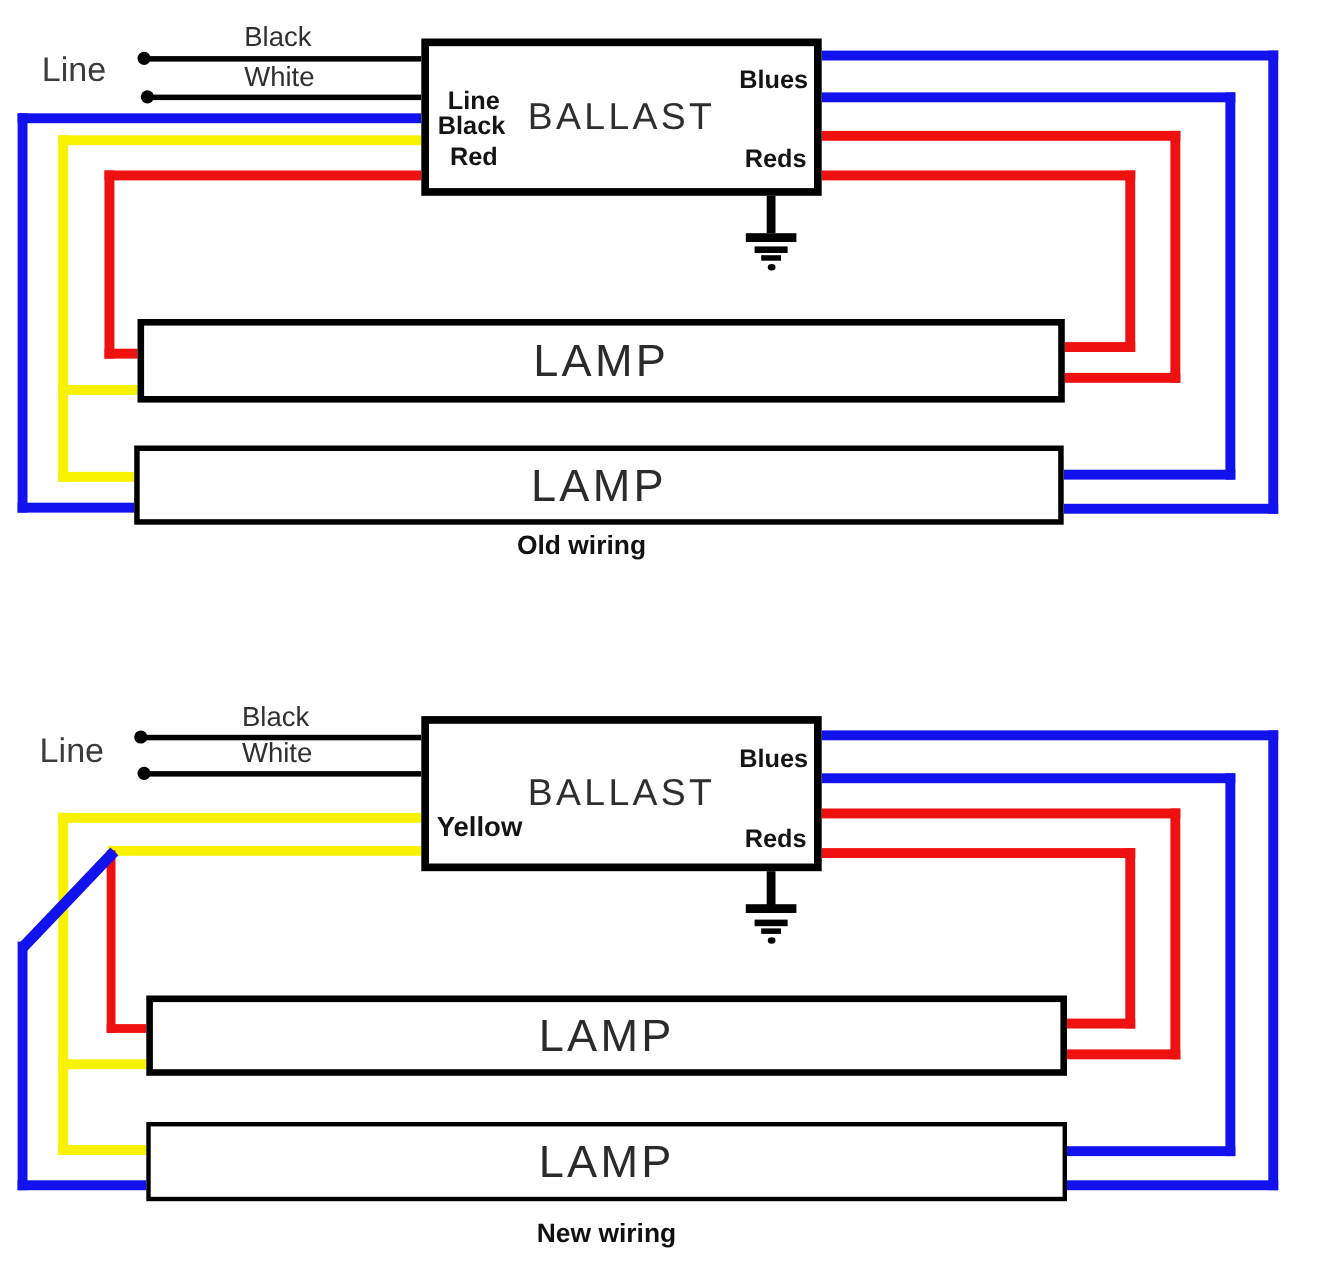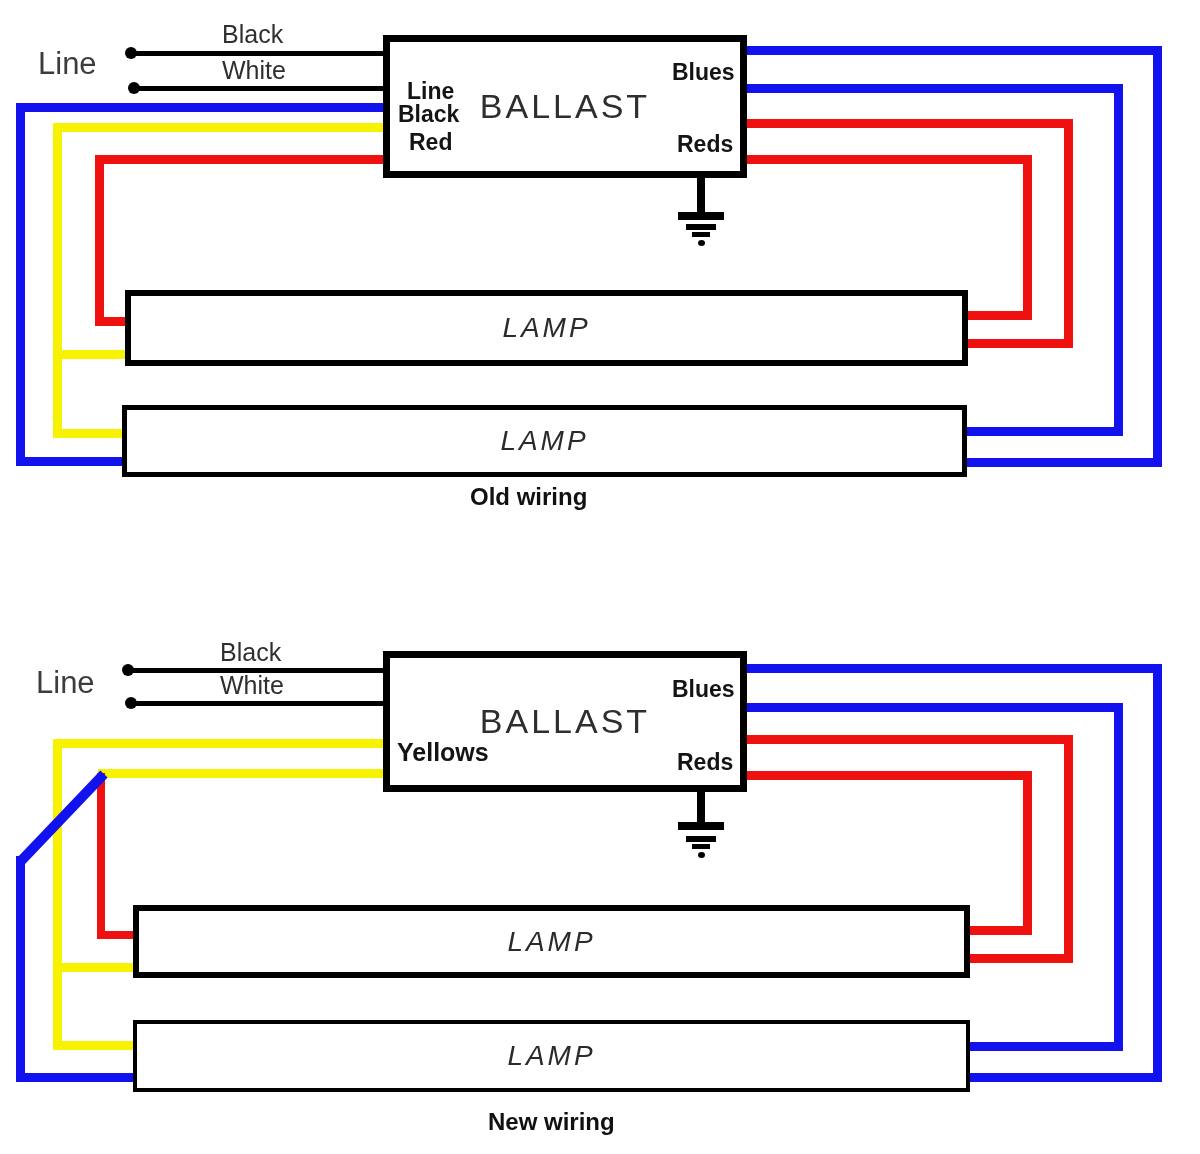--- a/index.html
+++ b/index.html
@@ -16,21 +16,21 @@
   .w-black  { background:var(--wire-black,#000); }
 
   .dot { position:absolute; width:12px; height:12px; border-radius:50%; background:#000; }
 
   .ballast { position:absolute; border:7px solid #000; background:#fff; }
   .ballast-title { position:absolute; inset:0; display:flex; align-items:center; justify-content:center;
                    font-size:34px; letter-spacing:3px; color:#2e2e2e; }
   .lead { position:absolute; font-size:23px; font-weight:bold; color:#141414; white-space:nowrap; }
 
   .lamp { position:absolute; background:#fff; display:flex; align-items:center; justify-content:center; }
-  .lamp-label { font-size:28px; letter-spacing:3px; color:#2b2b2b;font-style:italic; }
+  .lamp-label { font-size:41px; letter-spacing:3px; color:#2b2b2b; }
 
   .line-label { position:absolute; font-size:31px; color:#3c3c3c; }
   .wire-name  { position:absolute; font-size:25px; color:#2f2f2f; }
   .caption    { position:absolute; font-size:24px; font-weight:bold; color:#111; white-space:nowrap; }
 
   .gnd { position:absolute; background:#000; }
   .gnd-dot { border-radius:50%; }
 
   .diag-svg { position:absolute; left:0; top:0; pointer-events:none; }
   .diag-svg line { stroke:var(--wire-blue,#1212ee); stroke-width:10; stroke-linecap:butt; }
@@ -142,21 +142,21 @@
     <div class="wire w-red" style="left:747px; top:120px; width:326px; height:9px;"></div>
     <div class="wire w-red" style="left:1064px; top:120px; width:9px; height:228px;"></div>
     <div class="wire w-red" style="left:970px; top:339px; width:103px; height:9px;"></div>
 
     <div class="wire w-red" style="left:747px; top:156px; width:285px; height:9px;"></div>
     <div class="wire w-red" style="left:1023px; top:156px; width:9px; height:164px;"></div>
     <div class="wire w-red" style="left:970px; top:311px; width:62px; height:9px;"></div>
 
     <div class="ballast" style="left:383px; top:36px; width:364px; height:141px;">
       <div class="ballast-title">BALLAST</div>
-      <div class="lead" style="left:7px; top:80px; font-size:25px;">Yellows</div>
+      <div class="lead" style="left:7px; top:80px; font-size:25px;">Yellow</div>
       <div class="lead" style="left:282px; top:18px;">Blues</div>
       <div class="lead" style="left:287px; top:91px;">Reds</div>
     </div>
 
     <div>
       <div class="gnd" style="left:697px; top:177px; width:8px; height:31px;"></div>
       <div class="gnd" style="left:678px; top:207px; width:46px; height:8px;"></div>
       <div class="gnd" style="left:686px; top:221px; width:30px; height:6px;"></div>
       <div class="gnd" style="left:692px; top:229px; width:18px; height:5px;"></div>
       <div class="gnd gnd-dot" style="left:698px; top:237px; width:7px; height:6px;"></div>

